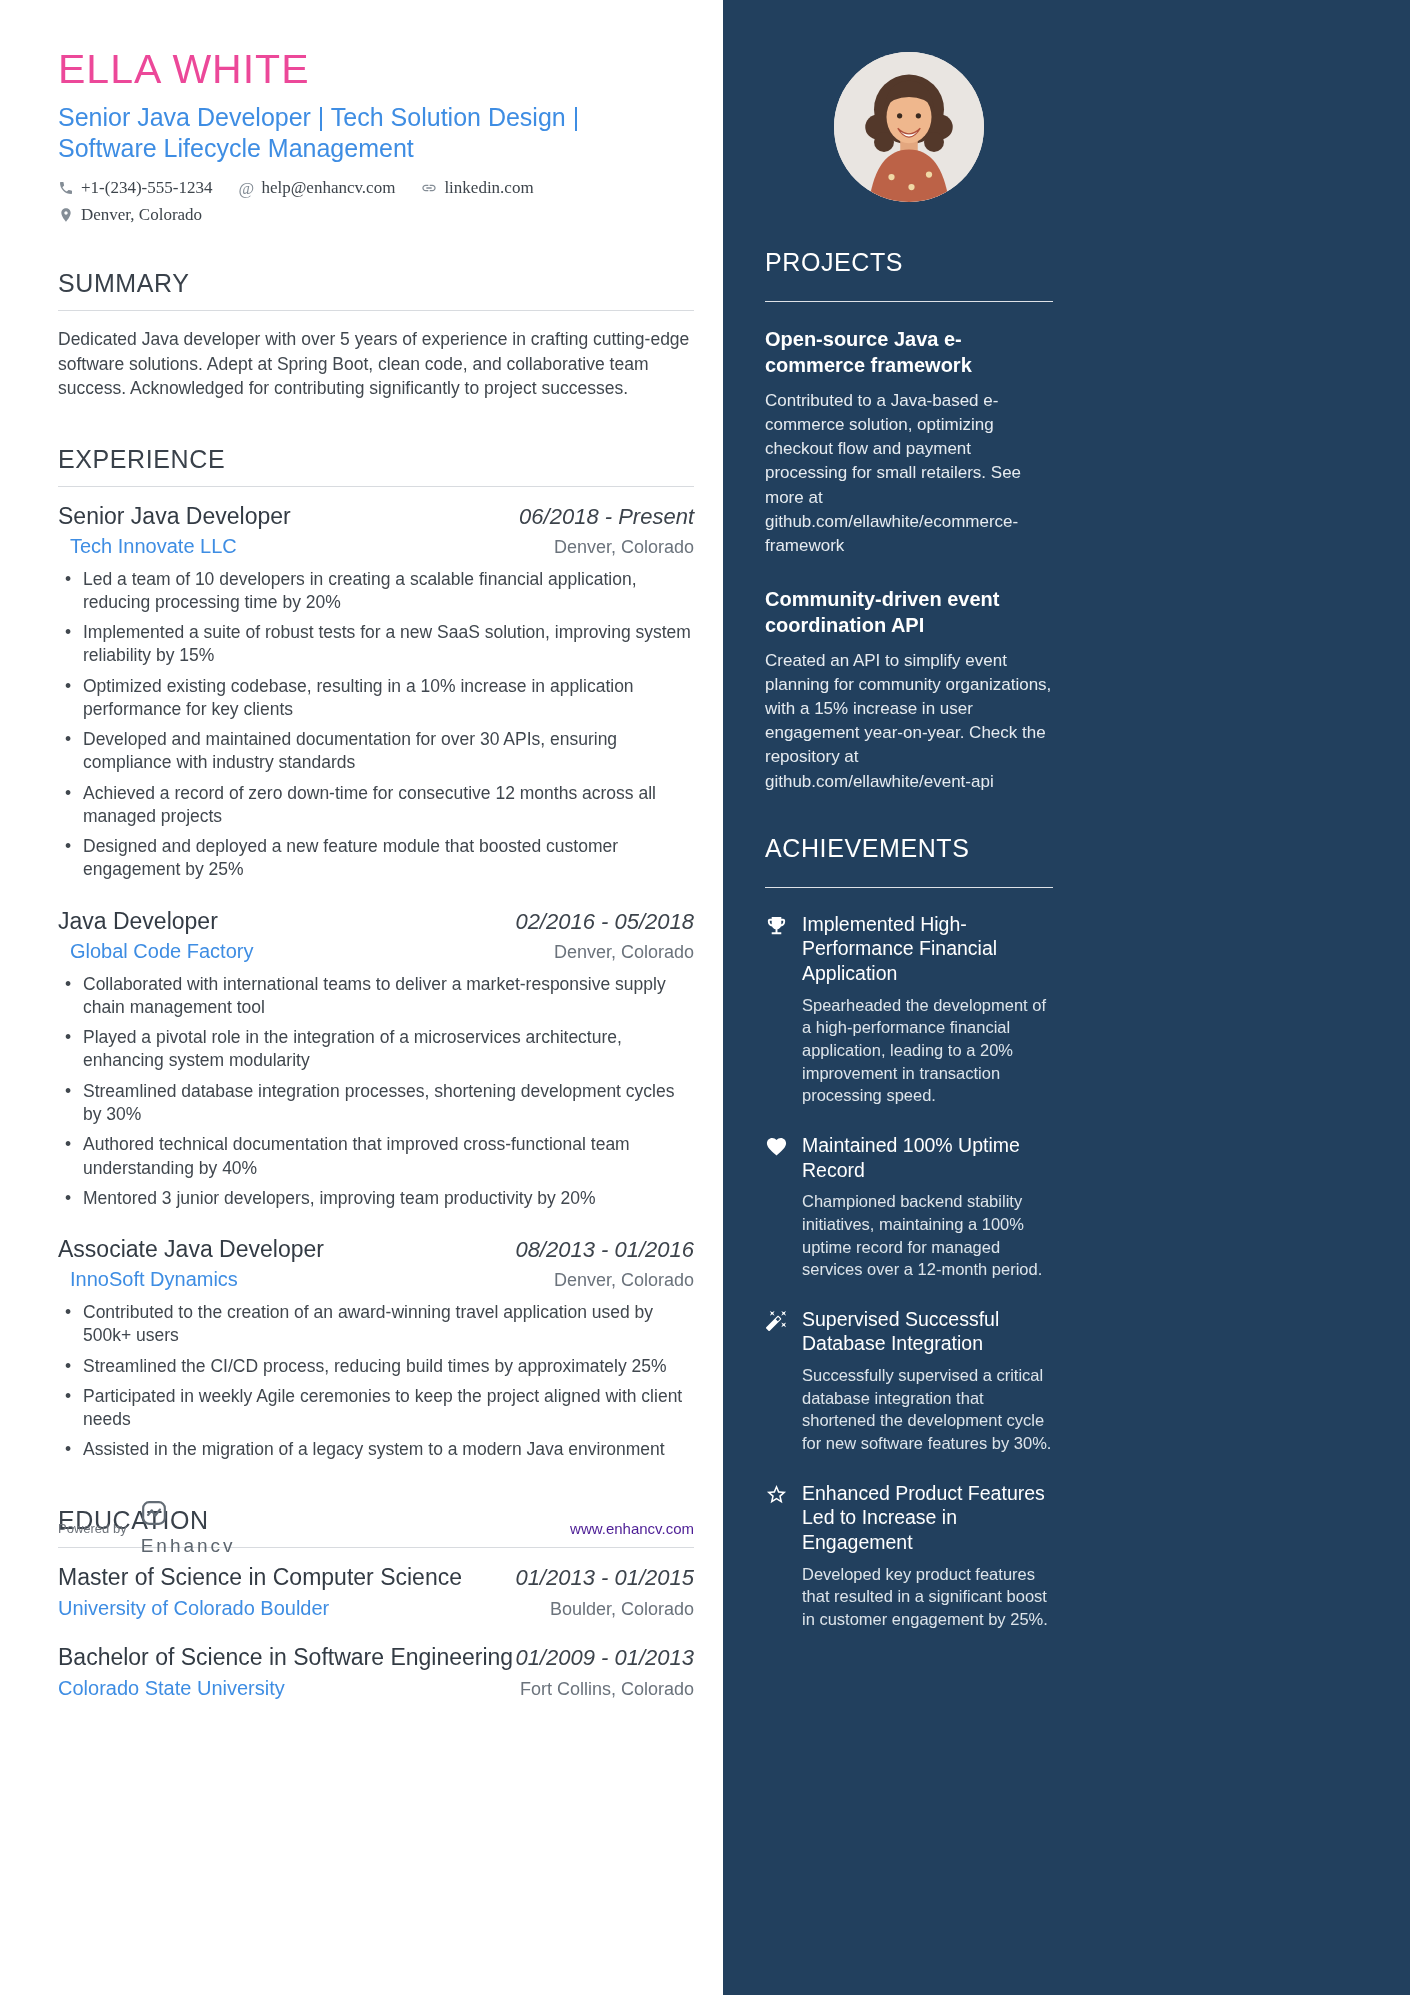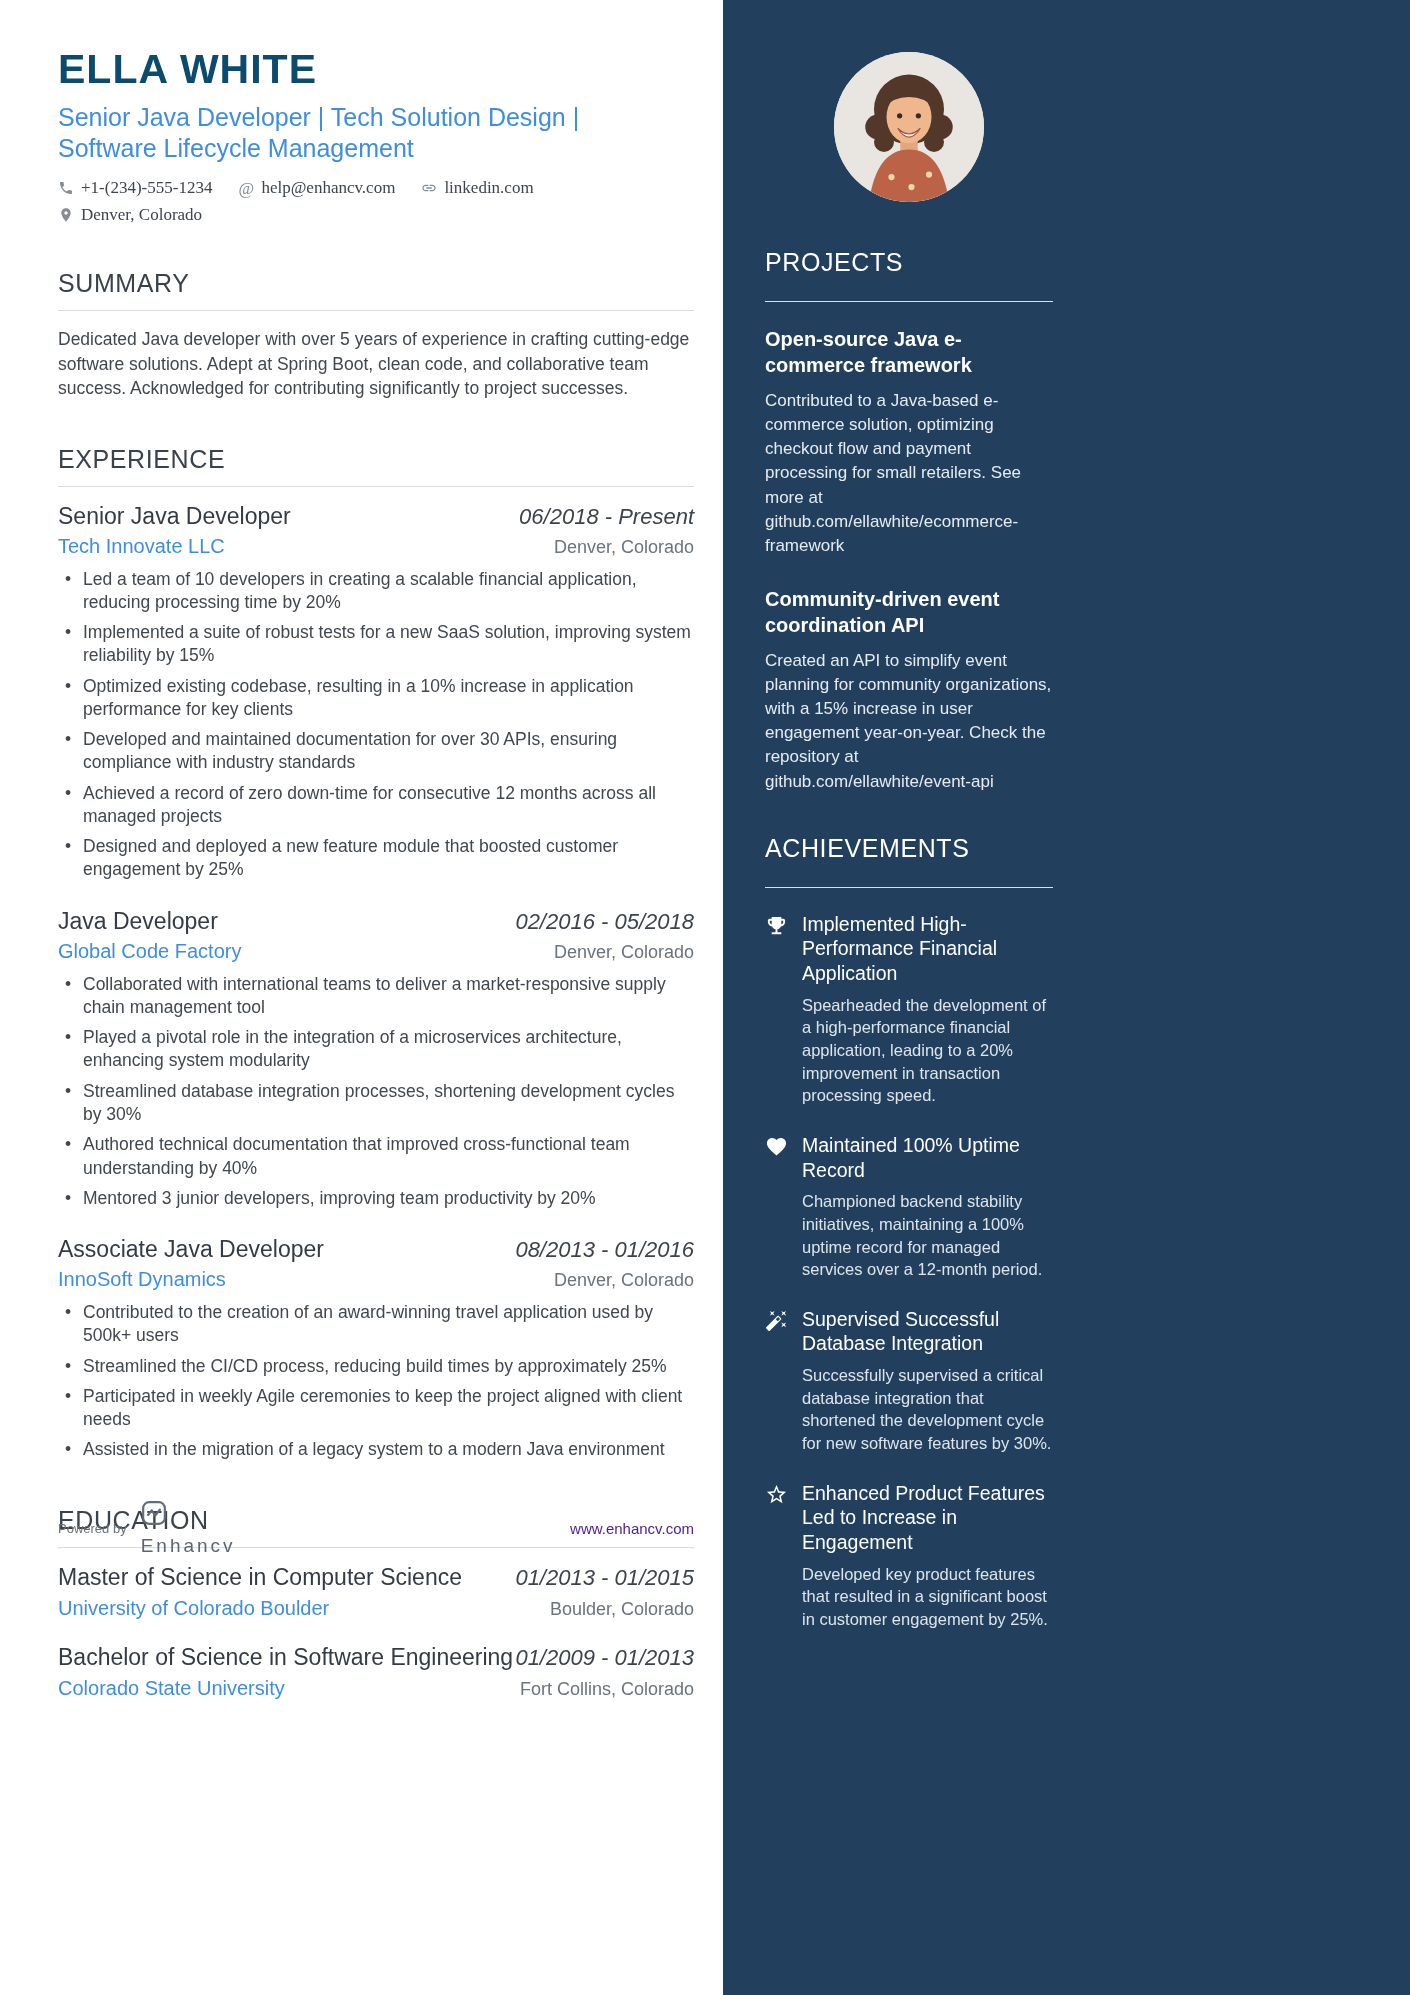--- a/index.html
+++ b/index.html
@@ -4,41 +4,41 @@
 <style>
   * { margin:0; padding:0; box-sizing:border-box; }
   html,body { background:#ffffff; }
   body { font-family:"Liberation Sans", sans-serif; }
 
   .page { width:1410px; height:1995px; position:relative; display:flex; overflow:hidden; background:#fff; }
 
   
   .left { width:723px; height:100%; background:#fff; padding:46px 29px 0 58px; position:relative; }
 
-  .name { font-size:41px; font-weight:700; color:#0c4a6e; letter-spacing:1px; }
+  .name { font-size:41px; font-weight:400; color:#ec4899; letter-spacing:1px; }
   .title { font-size:25px; color:var(--accent); line-height:1.22; margin-top:9px; max-width:565px; }
 
   .contact { display:flex; gap:26px; margin-top:15px; align-items:center; font-size:17px; color:#3d444b;font-family:Liberation Serif, serif; }
   .contact.second { margin-top:7px; }
   .citem { display:flex; align-items:center; gap:7px; }
   .cicon { width:16px; height:16px; flex:0 0 16px; }
   .cicon svg { display:block; width:16px; height:16px; }
   .at-glyph { color:#848d96; font-size:17px; line-height:1; }
   .link-text { color:#3d444b; text-decoration:none; }
 
   .section { margin-top:44px; }
   .sec-h { font-size:25px; letter-spacing:.6px; color:#39414a; font-weight:400; padding-bottom:12px; border-bottom:1px solid var(--line); margin-bottom:16px; }
 
   .summary-text { font-size:17.5px; line-height:1.4; color:#40474e; max-width:636px; }
 
   .job { margin-bottom:26px; }
   .row { display:flex; justify-content:space-between; align-items:baseline; }
   .job-title { font-size:23px; color:#333b44; font-weight:400; }
   .dates { font-size:22px; color:#3c434b; white-space:nowrap;font-style:italic; }
-  .company { font-size:20px; color:var(--accent); margin-top:5px; }
+  .company { font-size:20px; color:var(--accent); margin-top:5px;margin-left:12px; }
   .loc { font-size:18px; color:#6b737c; text-align:right; max-width:180px; }
 
   .bullets { list-style:none; margin-top:10px; }
   .bullets li { position:relative; padding-left:25px; font-size:17.5px; line-height:1.33; color:#40474e; margin-bottom:7px; }
   .bullets li::before { content:"•"; position:absolute; left:7px; top:0; color:#40474e; }
 
   .degree { margin-bottom:24px; }
   .school { font-size:20px; color:var(--accent); margin-top:6px; }
 
   .footer { position:absolute; left:58px; top:1500px; width:636px; display:flex; justify-content:space-between; align-items:center; }

